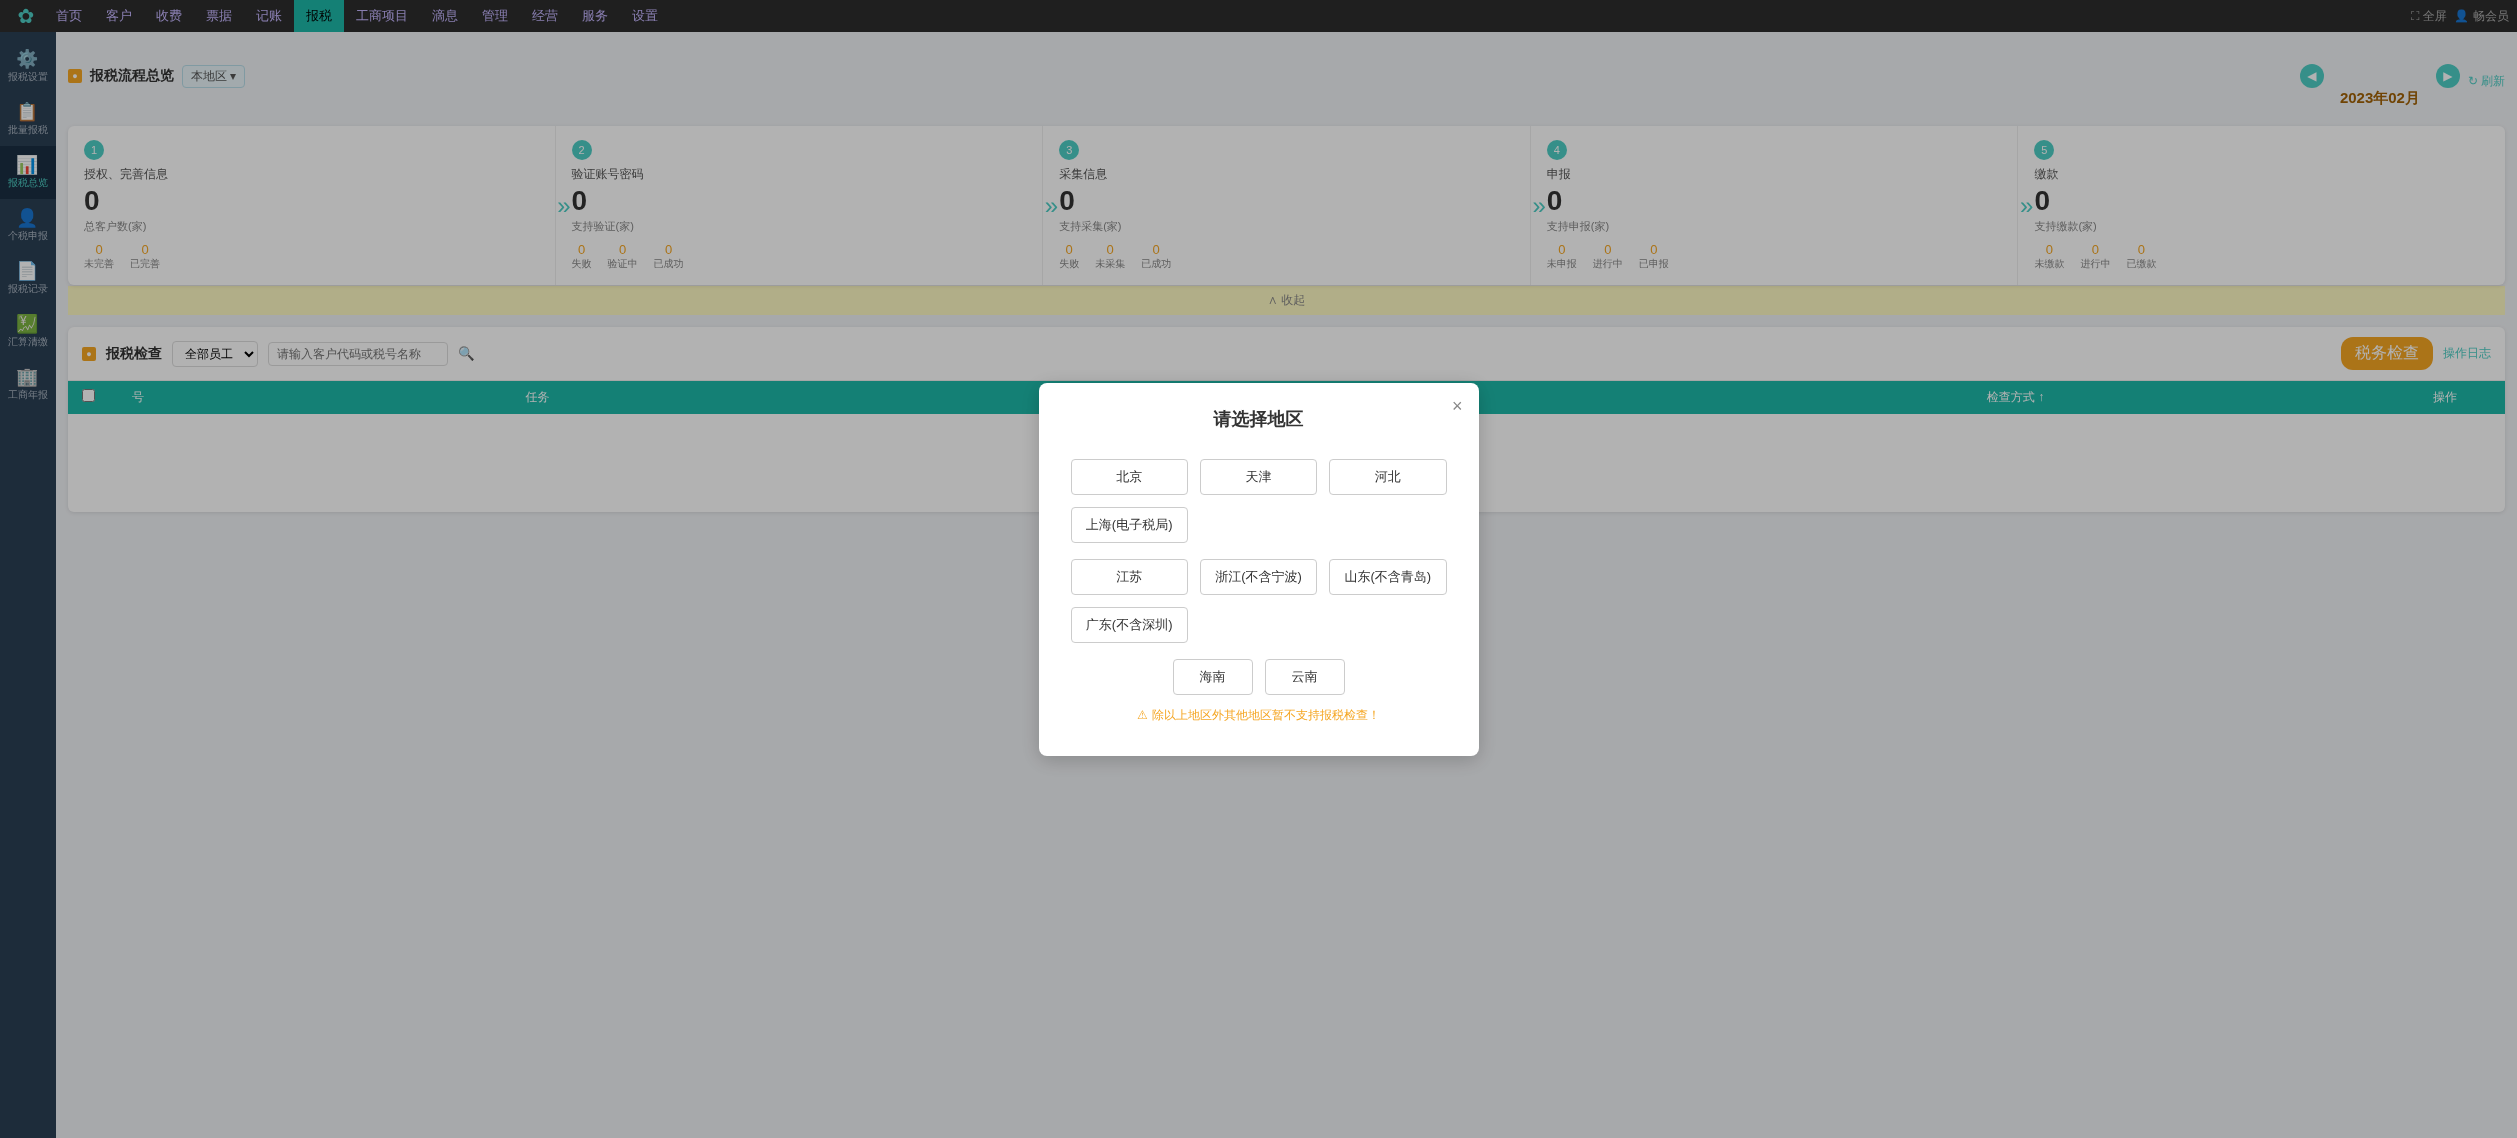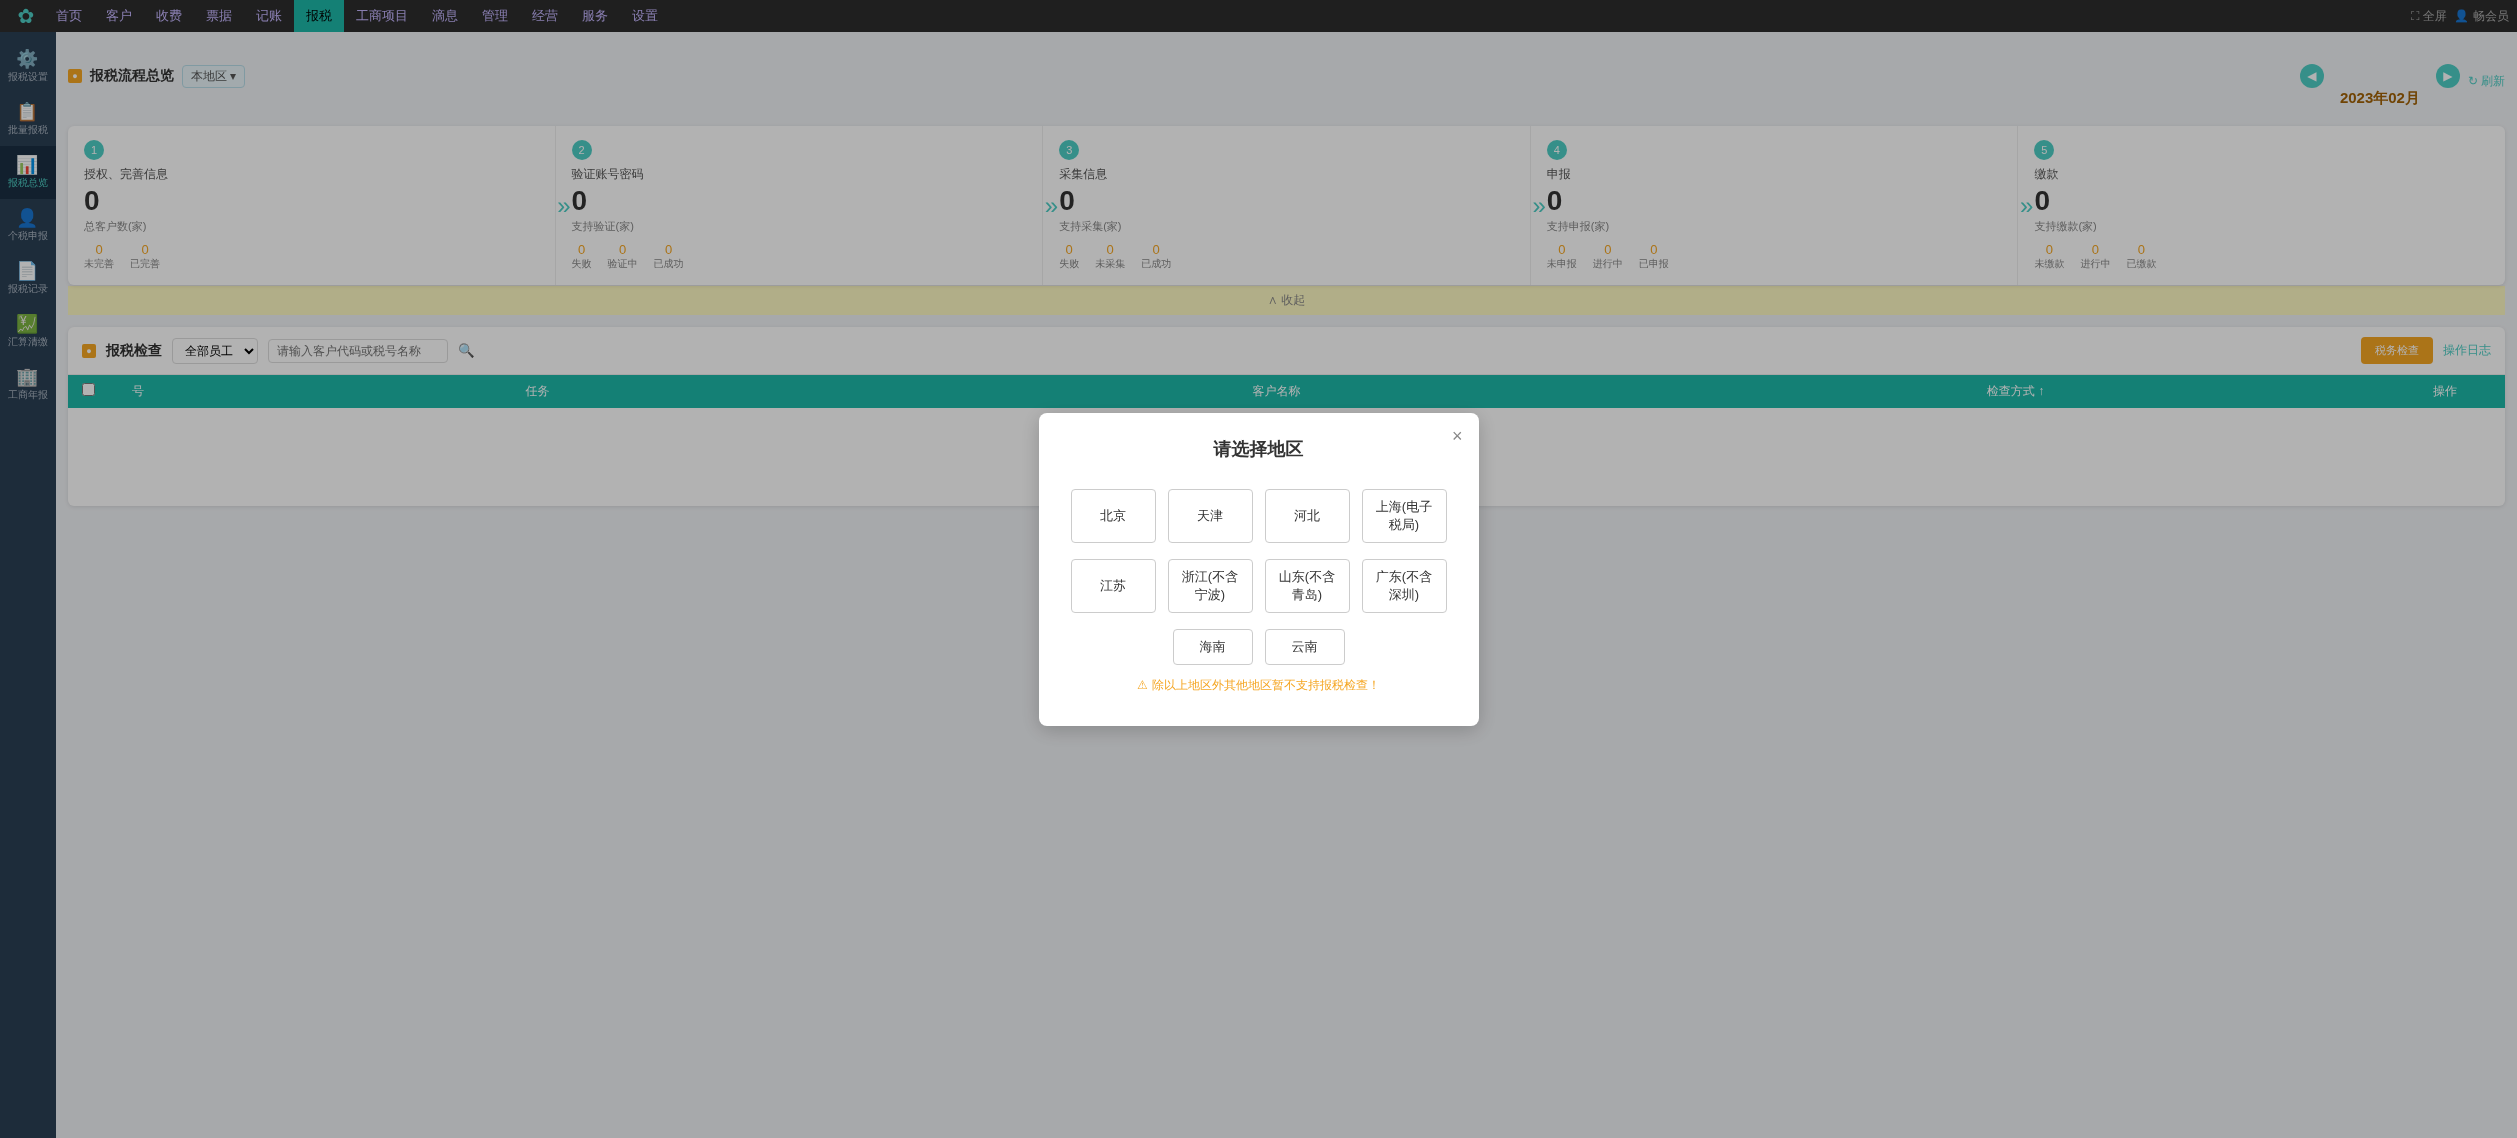--- a/index.html
+++ b/index.html
@@ -244,23 +244,23 @@
     .search-btn {
       background: none;
       border: none;
       cursor: pointer;
       color: #888;
     }
     .btn-orange {
       background: #f5a623;
       color: #fff;
       border: none;
-      border-radius: 4px;
+      border-radius: 12px;
       padding: 6px 14px;
-      font-size: 11px;
+      font-size: 16px;
       cursor: pointer;
       margin-left: auto;
     }
     .btn-link {
       color: #4ecdc4;
       font-size: 12px;
       cursor: pointer;
       border: none;
       background: none;
     }
@@ -331,21 +331,21 @@
       right: 16px;
       cursor: pointer;
       color: #888;
       font-size: 18px;
       line-height: 1;
       border: none;
       background: none;
     }
     .region-grid {
       display: grid;
-      grid-template-columns: repeat(4, 1fr);
+      grid-template-columns: repeat(3, 1fr);
       gap: 12px;
       margin-bottom: 16px;
     }
     .region-row {
       display: flex;
       justify-content: center;
       gap: 12px;
       margin-bottom: 12px;
     }
     .region-btn {

